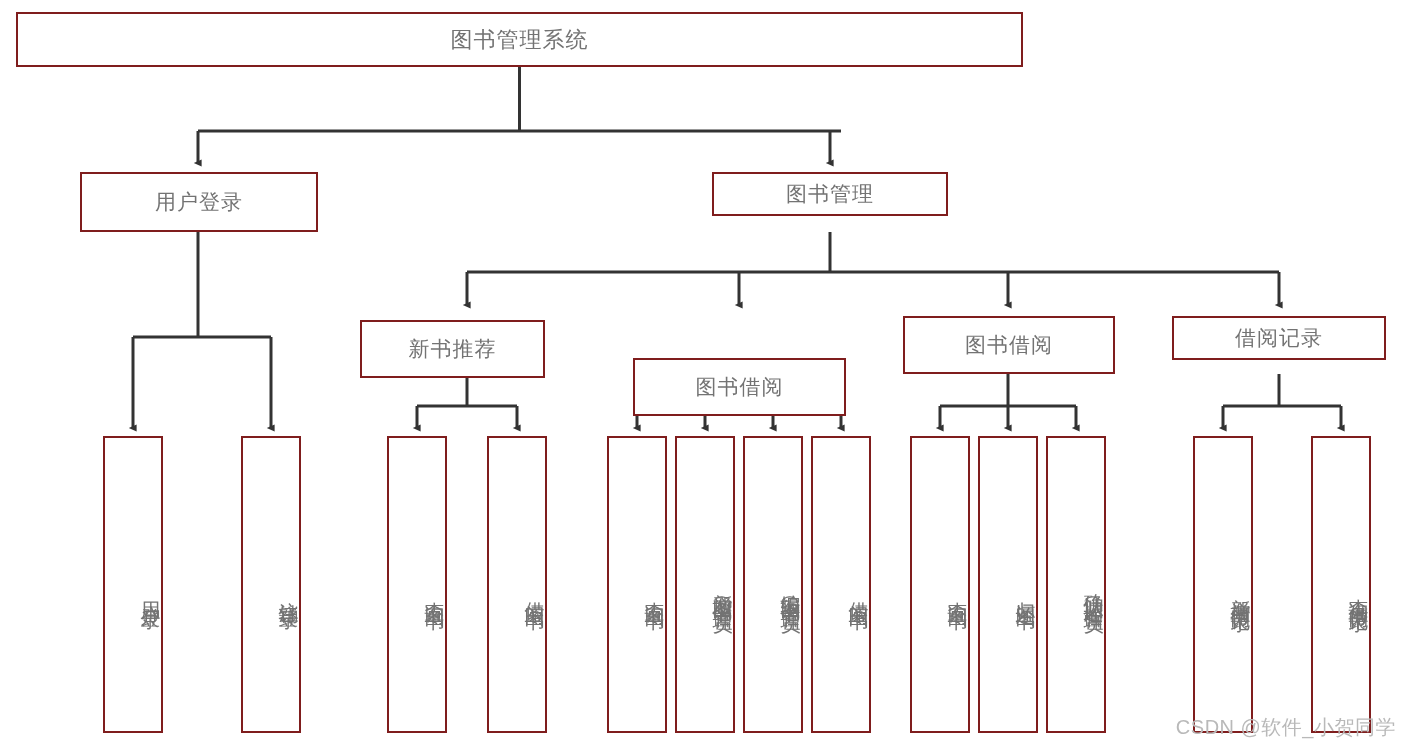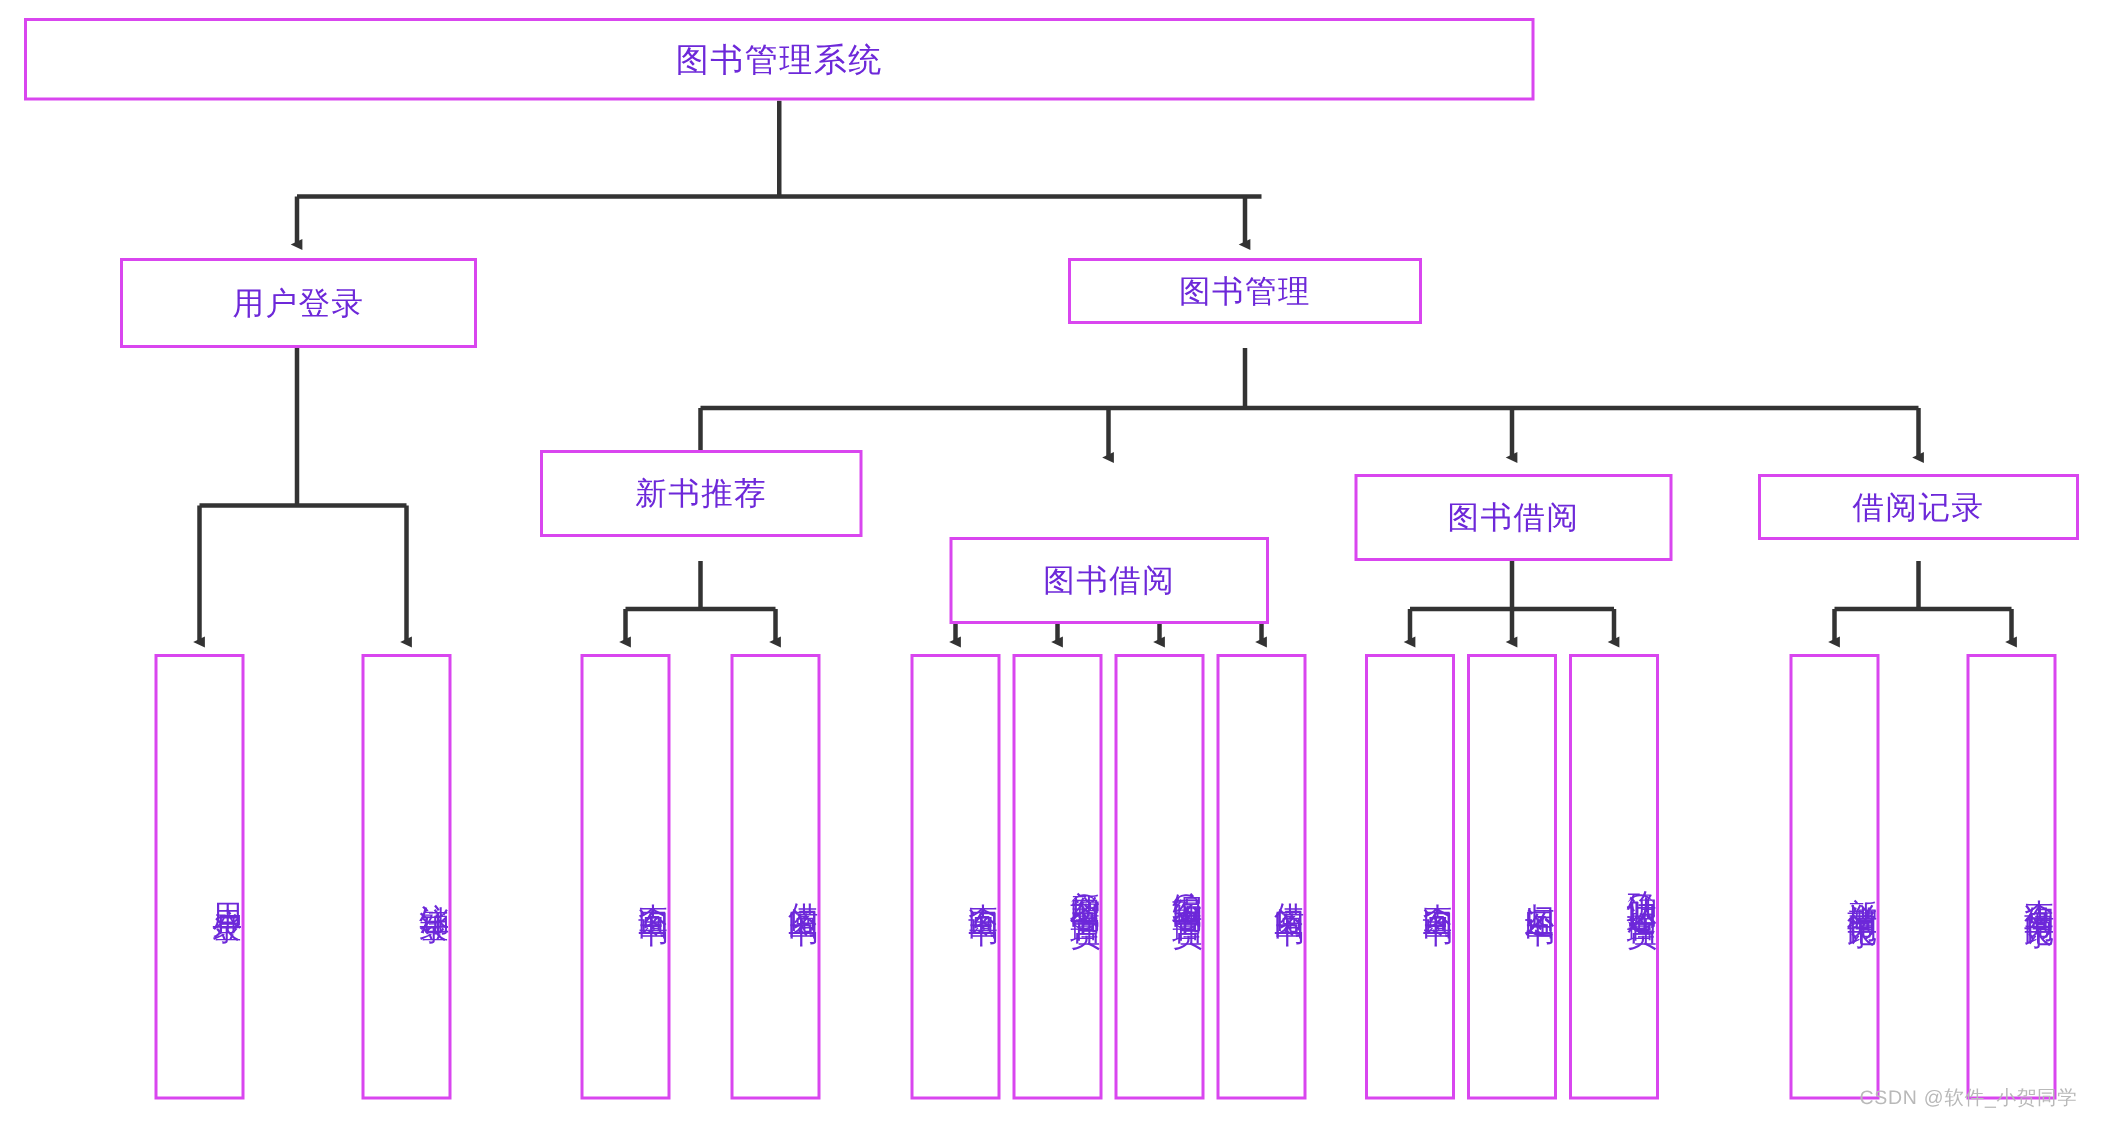--- a/index.html
+++ b/index.html
@@ -24,25 +24,25 @@
     left: 0;
     top: 0;
     width: 1405px;
     height: 747px;
     pointer-events: none;
   }
   .node {
     position: absolute;
     box-sizing: border-box;
     background: #ffffff;
-    border: 2px solid #d946ef;
+    border: 2px solid #7f1d1d;
     display: flex;
     align-items: center;
     justify-content: center;
-    color: #6d28d9;
+    color: #737373;
   }
   .node.horizontal {
     font-size: 21px;
     letter-spacing: 1px;
   }
   .node.vertical {
     writing-mode: vertical-rl;
     text-orientation: upright;
     font-size: 20px;
     align-items: flex-start;
@@ -54,23 +54,23 @@
   .node.vertical .label {
     writing-mode: vertical-rl;
     text-orientation: upright;
     white-space: nowrap;
   }
   .node.root {
     font-size: 22px;
   }
   .watermark {
     position: absolute;
-    right: 20px;
+    right: 9px;
     bottom: 6px;
-    font-size: 13px;
+    font-size: 20px;
     color: #b9b9b9;
     letter-spacing: 0.5px;
     white-space: nowrap;
     user-select: none;
   }
 </style>
 </head>
 <body>
 
 <div id="diagram-root">
@@ -129,21 +129,21 @@
     <span class="label">图书管理系统</span>
   </div>
 
   <div class="node horizontal" style="left:80px; top:172px; width:238px; height:60px;">
     <span class="label">用户登录</span>
   </div>
   <div class="node horizontal" style="left:712px; top:172px; width:236px; height:44px;">
     <span class="label">图书管理</span>
   </div>
 
-  <div class="node horizontal" style="left:360px; top:300px; width:215px; height:58px;">
+  <div class="node horizontal" style="left:360px; top:320px; width:185px; height:58px;">
     <span class="label">新书推荐</span>
   </div>
   <div class="node horizontal" style="left:633px; top:316px; width:213px; height:58px;margin-top:42px;">
     <span class="label">图书借阅</span>
   </div>
   <div class="node horizontal" style="left:903px; top:316px; width:212px; height:58px;">
     <span class="label">图书借阅</span>
   </div>
   <div class="node horizontal" style="left:1172px; top:316px; width:214px; height:44px;">
     <span class="label">借阅记录</span>

